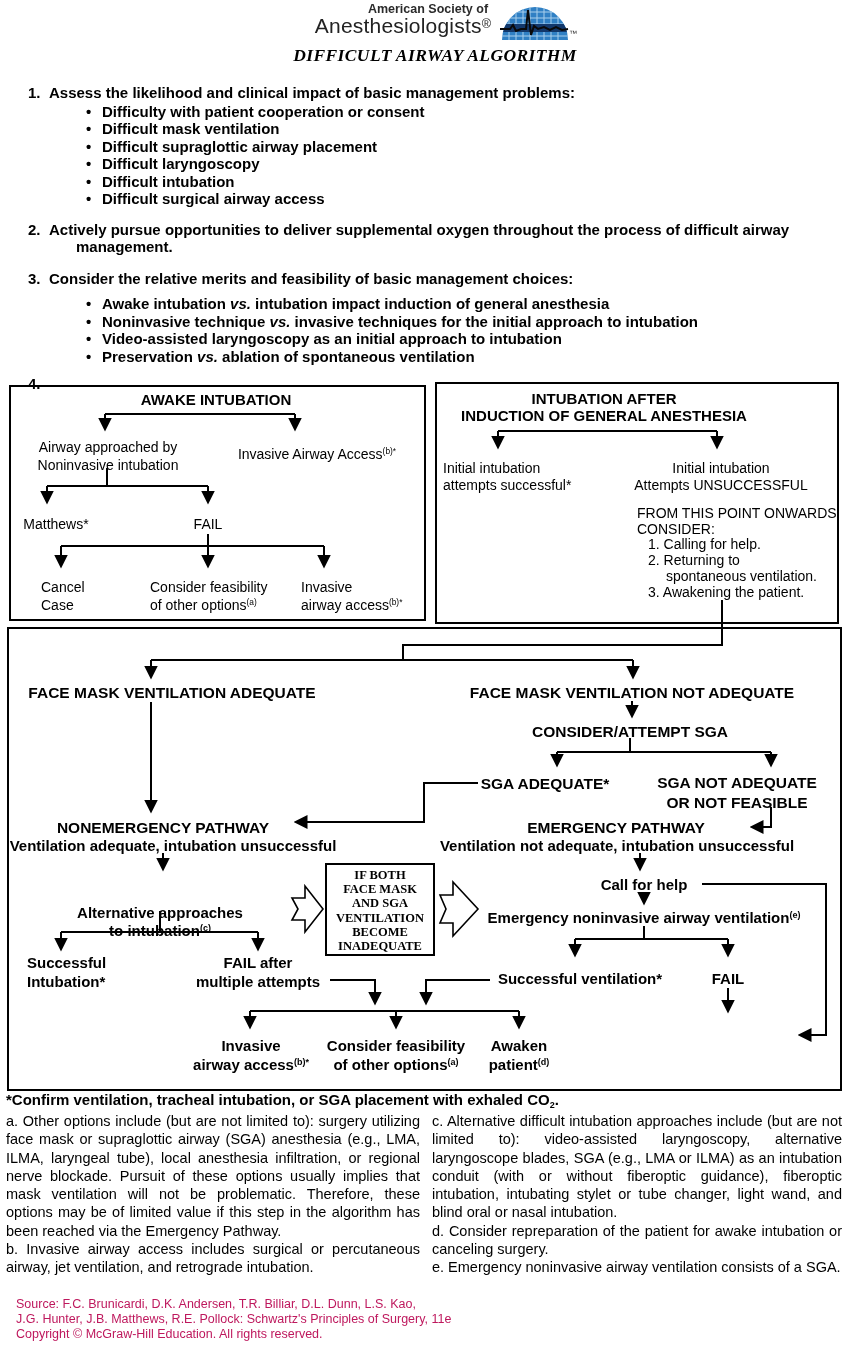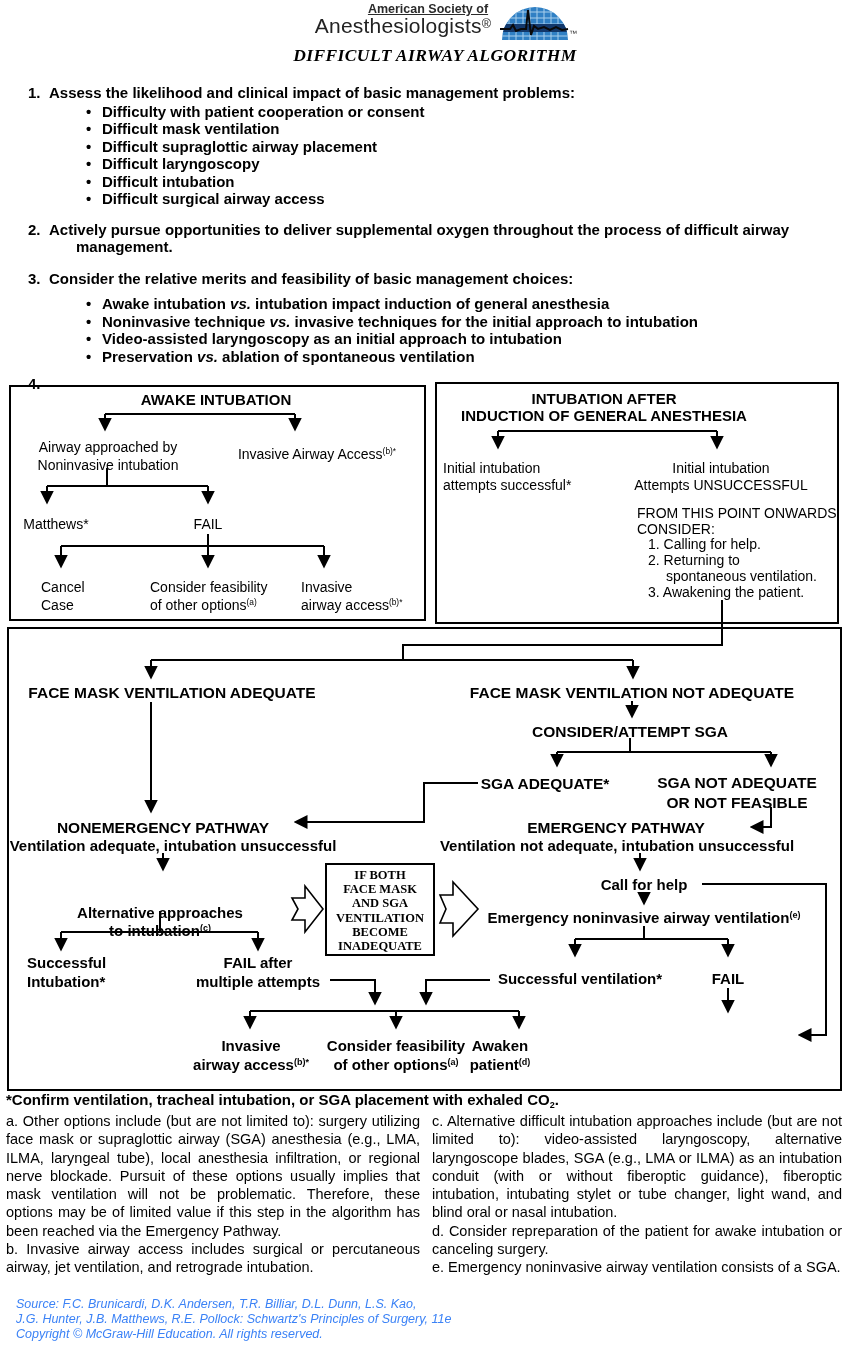--- a/index.html
+++ b/index.html
@@ -1,20 +1,20 @@
 <!DOCTYPE html>
 <html><head>
 <meta charset="utf-8">
 <style>
   html,body{margin:0;padding:0;background:#fff;}
   .page{position:relative;width:846px;height:1347px;background:#ffffff;color:#000;
         font-family:"Liberation Sans",sans-serif;overflow:hidden;}
   
   .org1{position:absolute;left:428px;top:2px;transform:translateX(-50%);
-        font-size:12.5px;font-weight:bold;color:#2b2b2b;white-space:nowrap;text-decoration:underline;}
+        font-size:12.5px;font-weight:bold;color:#2b2b2b;white-space:nowrap;}
   .org2{position:absolute;left:403px;top:14px;transform:translateX(-50%);
         font-size:21px;color:#222;white-space:nowrap;letter-spacing:.2px;}
   .logo{position:absolute;left:500px;top:2px;}
   .tm{position:absolute;left:569px;top:29px;font-size:8px;color:#333;}
   .doc-title{position:absolute;left:435px;top:45px;transform:translateX(-50%);
         font-family:"Liberation Serif",serif;font-style:italic;font-weight:bold;
         font-size:17.5px;letter-spacing:.4px;white-space:nowrap;}
   
   .intro{position:absolute;left:28px;top:84px;width:800px;font-size:15px;font-weight:bold;line-height:17.5px;}
   .it{display:flex;}
@@ -40,21 +40,21 @@
   .pl11{padding-left:11px;} .pl29{padding-left:29px;}
   .ifbox{position:absolute;left:325px;top:863px;width:110px;height:93px;border:2px solid #000;
          box-sizing:border-box;text-align:center;font-family:"Liberation Serif",serif;
          font-weight:bold;font-size:12.5px;line-height:14.2px;padding-top:3px;}
   
   .confirm{position:absolute;left:6px;top:1091px;font-weight:bold;font-size:15px;white-space:nowrap;}
   .fn{position:absolute;top:1112px;font-size:14.5px;line-height:18.3px;text-align:justify;}
   .fn p{margin:0;}
   .fna{left:6px;width:414px;}
   .fnc{left:432px;width:410px;}
-  .source{position:absolute;left:16px;top:1297px;font-size:12.5px;line-height:14.9px;color:#3b82f6;font-style:italic;}
+  .source{position:absolute;left:16px;top:1297px;font-size:12.5px;line-height:14.9px;color:#be185d;}
 </style>
 </head>
 <body>
 
 <div class="page">
 
   <div class="org1">American Society of</div>
   <div class="org2"><span>Anesthesiologists</span><span class="s-sup">®</span></div>
   <div class="logo">
     <svg width="70" height="40" viewBox="0 0 70 40">
@@ -308,21 +308,21 @@
     <div class="lbl ctr bb" style="left:580px;top:970px;">Successful ventilation*</div>
     <div class="lbl ctr bb" style="left:728px;top:970px;">FAIL</div>
     <div class="lbl ctr bb lh185" style="left:251px;top:1037px;">
       <div>Invasive</div>
       <div><span>airway access</span><span class="s-sup">(b)*</span></div>
     </div>
     <div class="lbl ctr bb lh185" style="left:396px;top:1037px;">
       <div>Consider feasibility</div>
       <div><span>of other options</span><span class="s-sup">(a)</span></div>
     </div>
-    <div class="lbl ctr bb lh185" style="left:500px;top:1037px;">
+    <div class="lbl ctr bb lh185" style="left:519px;top:1037px;">
       <div>Awaken</div>
       <div><span>patient</span><span class="s-sup">(d)</span></div>
     </div>
   </div>
 
   <div class="confirm"><span>*Confirm ventilation, tracheal intubation, or SGA placement with exhaled CO</span><span class="s-sub">2</span><span>.</span></div>
   <div class="fn fna">
     <p>a. Other options include (but are not limited to): surgery utilizing face mask or supraglottic airway (SGA) anesthesia (e.g., LMA, ILMA, laryngeal tube), local anesthesia infiltration, or regional nerve blockade. Pursuit of these options usually implies that mask ventilation will not be problematic. Therefore, these options may be of limited value if this step in the algorithm has been reached via the Emergency Pathway.</p>
     <p>b. Invasive airway access includes surgical or percutaneous airway, jet ventilation, and retrograde intubation.</p>
   </div>

